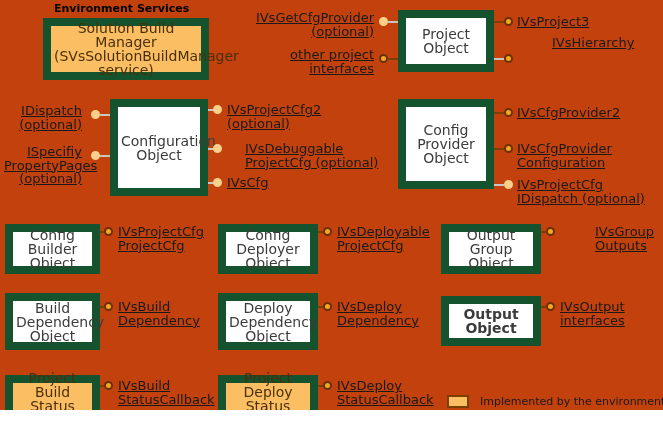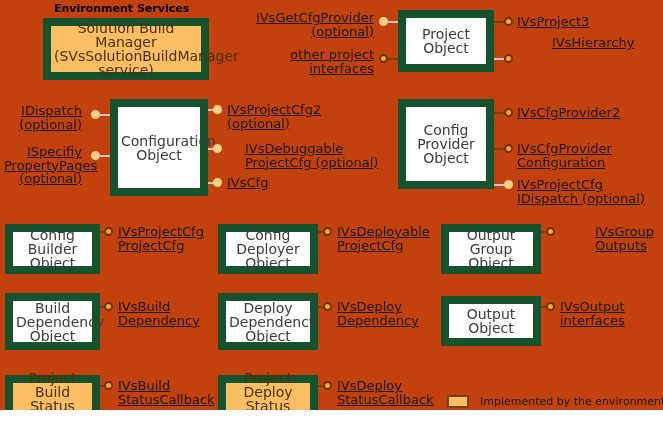--- a/index.html
+++ b/index.html
@@ -240,21 +240,21 @@
   <div class="obj-box proj" style="left:218px; top:293px; width:100px; height:57px;">
     <span class="box-label">Deploy
 Dependency
 Object</span>
   </div>
   <div class="lead" style="left:318px; top:306px; width:10px;"></div>
   <div class="dot" style="left:323px; top:302px;"></div>
   <div class="iface-label right" style="left:337px; top:300px; width:105px;">IVsDeploy
 Dependency</div>
 
-  <div class="obj-box proj" style="left:441px; top:296px; width:100px; height:50px;">
+  <div class="obj-box proj" style="left:441px; top:296px; width:100px; height:50px;font-weight:bold;">
     <span class="box-label">Output Object</span>
   </div>
   <div class="lead" style="left:541px; top:306px; width:10px;"></div>
   <div class="dot" style="left:546px; top:302px;"></div>
   <div class="iface-label right" style="left:560px; top:300px; width:100px;">IVsOutput
 interfaces</div>
 
   <div class="obj-box env" style="left:5px; top:375px; width:95px; height:48px;">
     <span class="box-label">Project Build
 Status Object</span>

